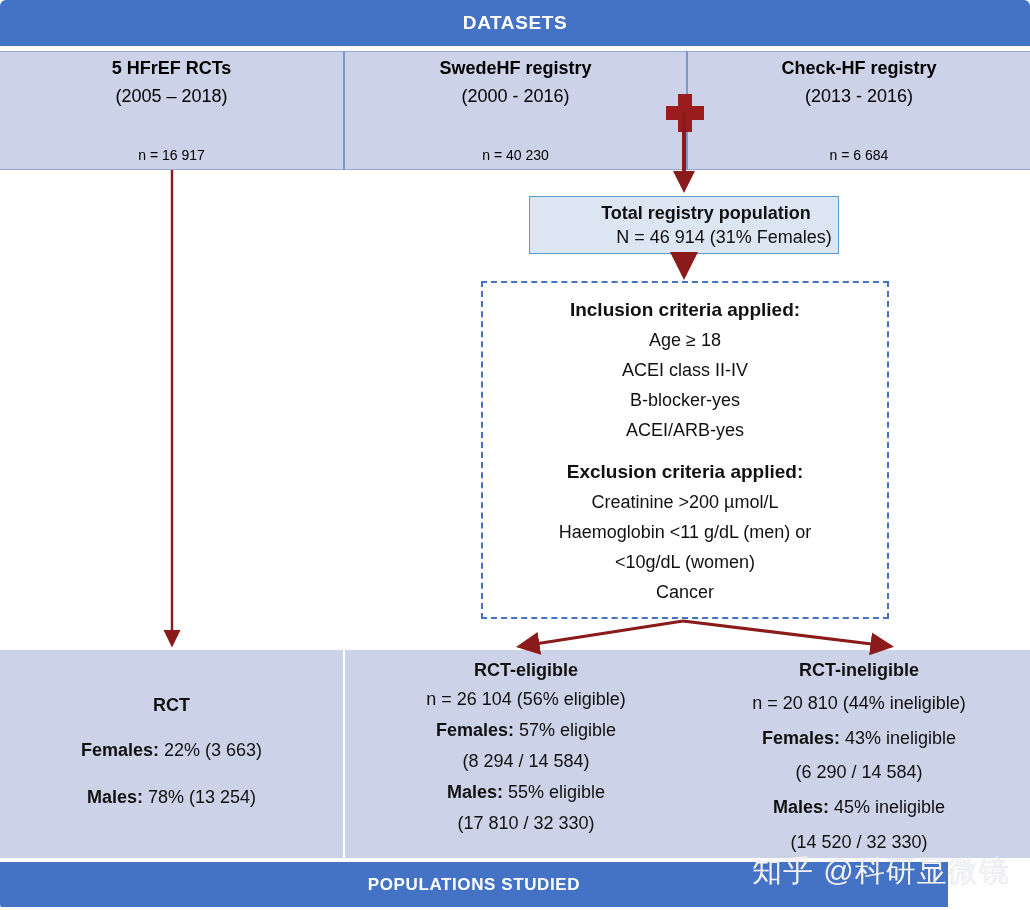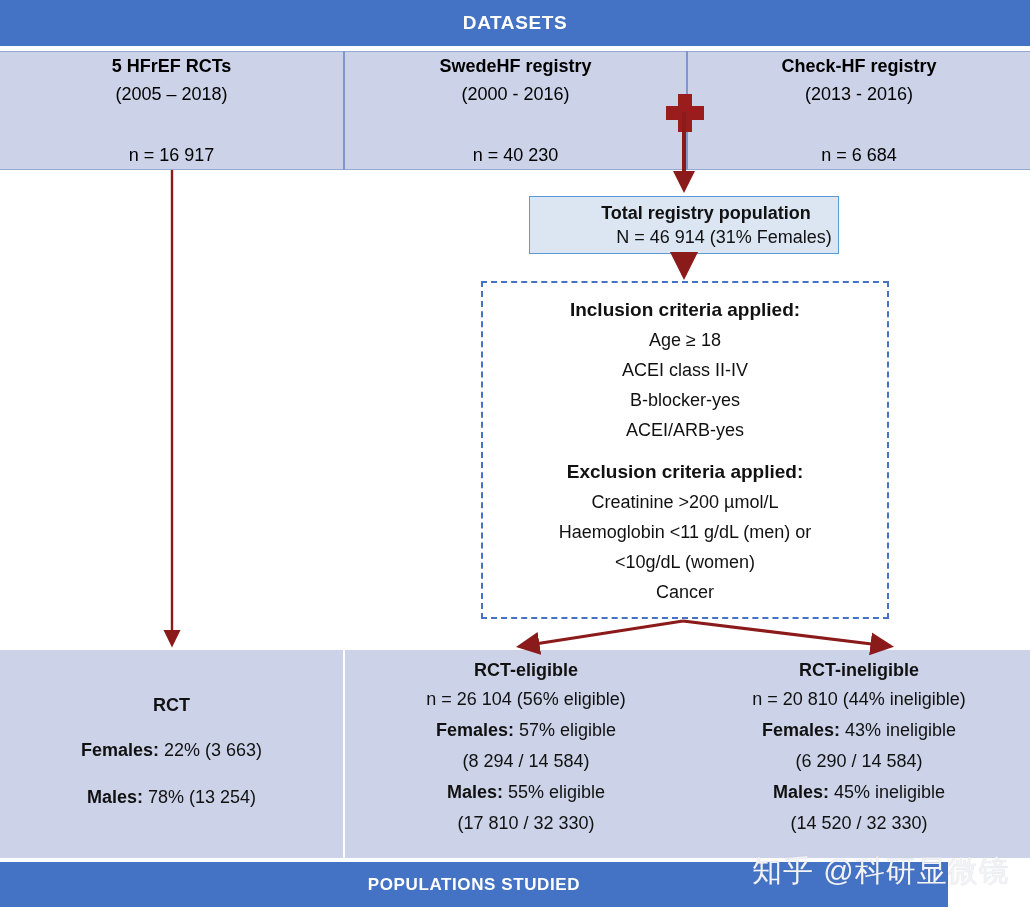--- a/index.html
+++ b/index.html
@@ -9,20 +9,21 @@
   }
   body {
     font-family: "Liberation Sans", sans-serif;
   }
   #stage {
     position: relative;
     width: 1030px;
     height: 910px;
     background: #ffffff;
     overflow: hidden;
+    border-radius: 6px;
   }
 
   
   .banner {
     position: absolute;
     background: #4472C4;
     color: #ffffff;
     font-weight: bold;
     letter-spacing: 0.6px;
     display: flex;
@@ -69,21 +70,21 @@
     justify-content: center;
     gap: 7px;
     box-sizing: border-box;
     color: #000000;
   }
   #ds-cell-0 { left: 0px;   width: 343px; }
   #ds-cell-1 { left: 345px; width: 341px; }
   #ds-cell-2 { left: 688px; width: 342px; }
   .ds-title { font-size: 18px; font-weight: bold; }
   .ds-years { font-size: 18px; }
-  .ds-n     { font-size: 18px; margin-top: 33px; }
+  .ds-n     { font-size: 14px; margin-top: 33px; }
 
   
   #plus-sign {
     position: absolute;
     left: 666px; top: 94px;
     width: 38px; height: 38px;
   }
   #plus-sign::before, #plus-sign::after {
     content: "";
     position: absolute;
@@ -140,21 +141,21 @@
     height: 208px;
     background: #CCD3E8;
     box-sizing: border-box;
     display: flex;
     flex-direction: column;
     align-items: center;
     color: #111111;
   }
   #pop-box-0 { left: 0px;   width: 343px; justify-content: center; gap: 16px; }
   #pop-box-1 { left: 345px; width: 362px; justify-content: flex-start; padding-top: 10px; }
-  #pop-box-2 { left: 688px; width: 342px; justify-content: flex-start; padding-top: 10px; }
+  #pop-box-2 { left: 688px; width: 342px; justify-content: space-between; padding-top: 10px; }
   .pop-title { font-size: 18px; font-weight: bold; margin-bottom: 3px; }
   .pop-line  { font-size: 18px; line-height: 31px; }
   .pop-line b { font-weight: bold; }
 
   
   #arrows {
     position: absolute;
     left: 0; top: 0;
     width: 1030px; height: 910px;
     pointer-events: none;

